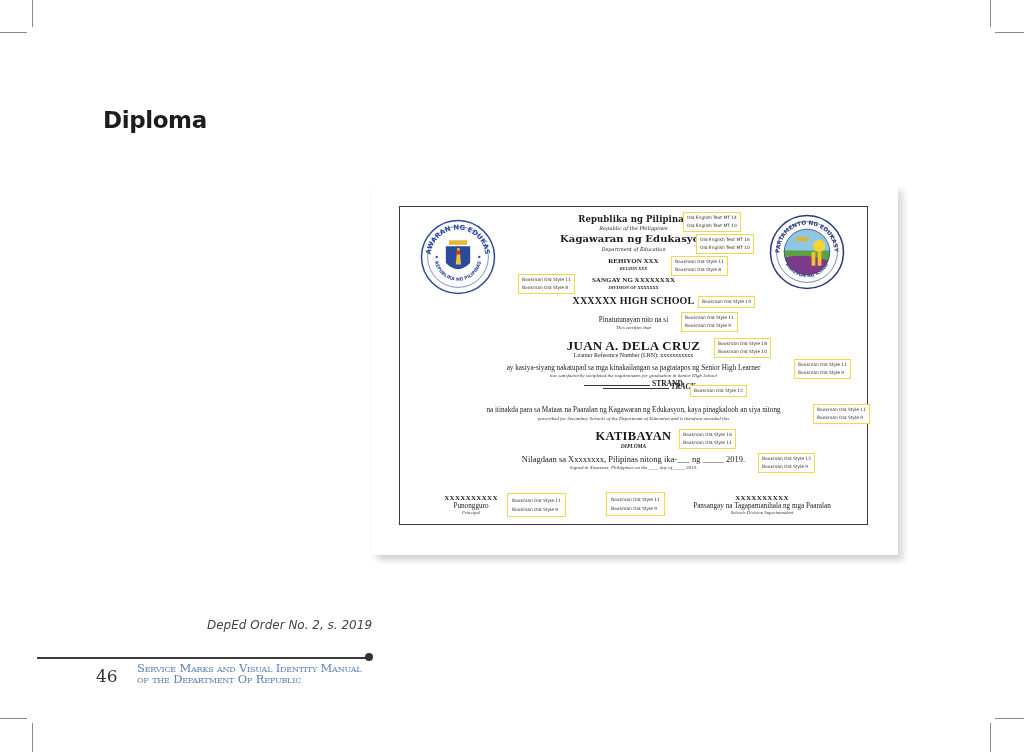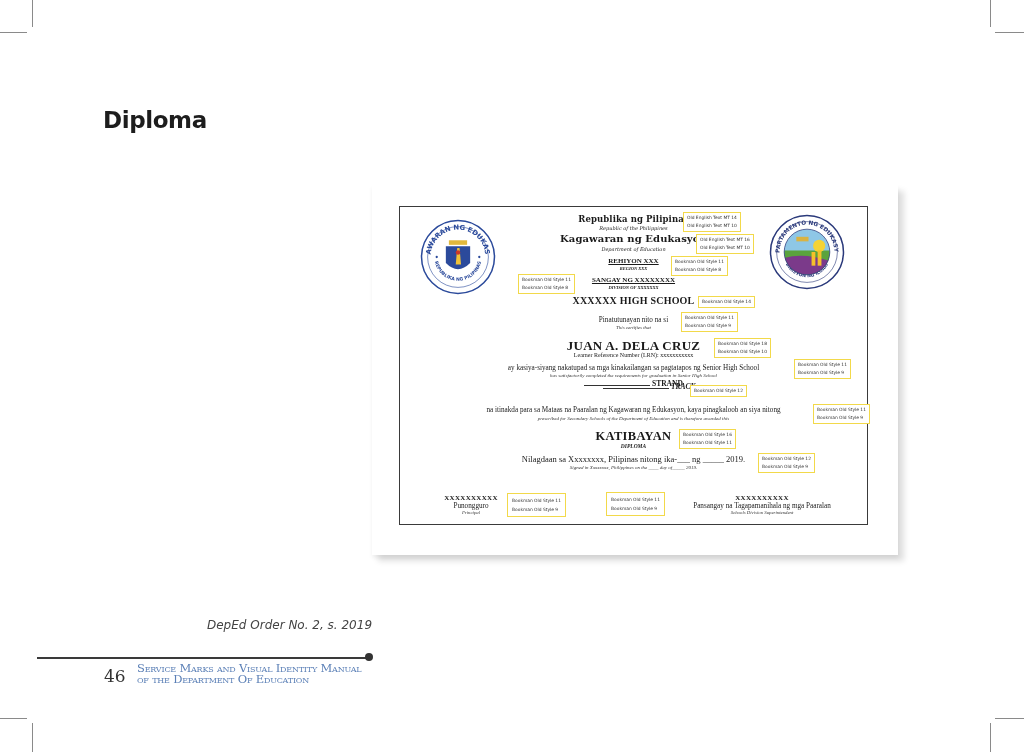--- a/index.html
+++ b/index.html
@@ -26,21 +26,21 @@
     }
 
     .seal { position: absolute; width: 76px; height: 76px; border-radius: 50%; }
     .seal-left { left: 20px; top: 12px; }
     .seal-right { left: 369px; top: 7px; }
 
     .line { position: absolute; left: 0; right: 0; text-align: center; white-space: nowrap; }
     .oe { font-family: "DejaVu Serif", serif; font-weight: bold; font-size: 8.5px; letter-spacing: 0.1px; }
     .oe-lg { font-size: 10px; }
     .oe-sub { font-family: "DejaVu Serif", serif; font-style: italic; font-size: 5px; }
-    .bk-b { font-family: "Liberation Serif", serif; font-weight: bold; font-size: 7px; text-decoration: underline; }
+    .bk-b { font-family: "Liberation Serif", serif; font-weight: bold; font-size: 7px; }
     .bk-sub { font-family: "Liberation Serif", serif; font-weight: bold; font-style: italic; font-size: 4.5px; }
     .bk { font-family: "Liberation Serif", serif; font-size: 7.2px; color: #222; }
     .bk-i { font-family: "Liberation Serif", serif; font-style: italic; font-size: 5px; color: #333; }
     .school { font-family: "Liberation Serif", serif; font-weight: bold; font-size: 10px; letter-spacing: 0.2px; }
     .name { font-family: "Liberation Serif", serif; font-weight: bold; font-size: 13px; letter-spacing: 0.3px; }
     .katibayan { font-family: "Liberation Serif", serif; font-weight: bold; font-size: 12.5px; letter-spacing: 0.3px; }
     .signed { font-family: "Liberation Serif", serif; font-size: 8.5px; }
 
     .tag {
       position: absolute; border: 1.3px solid #f2d94a; background: #fff;
@@ -62,21 +62,21 @@
       font-family: "DejaVu Sans", sans-serif; font-size: 12px; color: #444; line-height: 15px;
     }
     .reference .lbl { font-style: normal; }
     .reference .val { font-style: italic; }
     .reference .row2 { padding-left: 68px; font-style: italic; }
 
     .rule { position: absolute; left: 37px; top: 657px; width: 332px; height: 1.5px; background: #3a3a3a; }
     .rule-dot { position: absolute; left: 365px; top: 653px; width: 8px; height: 8px; border-radius: 50%; background: #333; }
 
     .page-num {
-      position: absolute; left: 104px; top: 666px;
+      position: absolute; left: 96px; top: 666px;
       font-family: "DejaVu Serif", serif; font-size: 17px; color: #333;
     }
     .manual {
       position: absolute; left: 137px; top: 663px;
       font-family: "DejaVu Serif", serif; font-variant: small-caps;
       font-size: 11.5px; line-height: 11px; color: #5a7fb6; letter-spacing: -0.2px;
     }
   </style>
 </head>
 <body>
@@ -147,21 +147,21 @@
     <div class="line bk-b" style="top:69px;">SANGAY NG XXXXXXXX</div>
     <div class="line bk-sub" style="top:78px;">DIVISION OF XXXXXXX</div>
     <div class="line bk" style="top:109px;">Pinatutunayan nito na si</div>
 
     <div class="line school" style="top:88px;">XXXXXX HIGH SCHOOL</div>
     <div class="line bk-i" style="top:118px;">This certifies that</div>
 
     <div class="line name" style="top:131px;">JUAN A. DELA CRUZ</div>
     <div class="line bk" style="top:145px;font-size:6px;">Learner Reference Number (LRN): xxxxxxxxxxx</div>
 
-    <div class="line bk" style="top:157px;">ay kasiya-siyang nakatupad sa mga kinakailangan sa pagtatapos ng Senior High School</div>
+    <div class="line bk" style="top:157px;">ay kasiya-siyang nakatupad sa mga kinakailangan sa pagtatapos ng Senior High Learner</div>
     <div class="line bk-i" style="top:166px;">has satisfactorily completed the requirements for graduation in Senior High School</div>
 
     <div class="track-line" style="left:203px;top:175px;font-style:italic;">
       <span class="blank"></span><span>TRACK</span>
     </div>
     <div class="track-line" style="left:184px;top:172px;">
       <span class="blank"></span><span>STRAND</span>
     </div>
 
     <div class="line bk" style="top:199px;">na itinakda para sa Mataas na Paaralan ng Kagawaran ng Edukasyon, kaya pinagkaloob an siya nitong</div>
@@ -244,14 +244,14 @@
 <div class="reference">
   <div class="row2">DepEd Order No. 2, s. 2019</div>
 </div>
 
 <div class="rule"></div>
 <div class="rule-dot"></div>
 
 <div class="page-num">46</div>
 <div class="manual">
   <div>Service Marks and Visual Identity Manual</div>
-  <div>of the Department Of Education</div>
+  <div>of the Department Of Republic</div>
 </div>
 
 </body></html>

